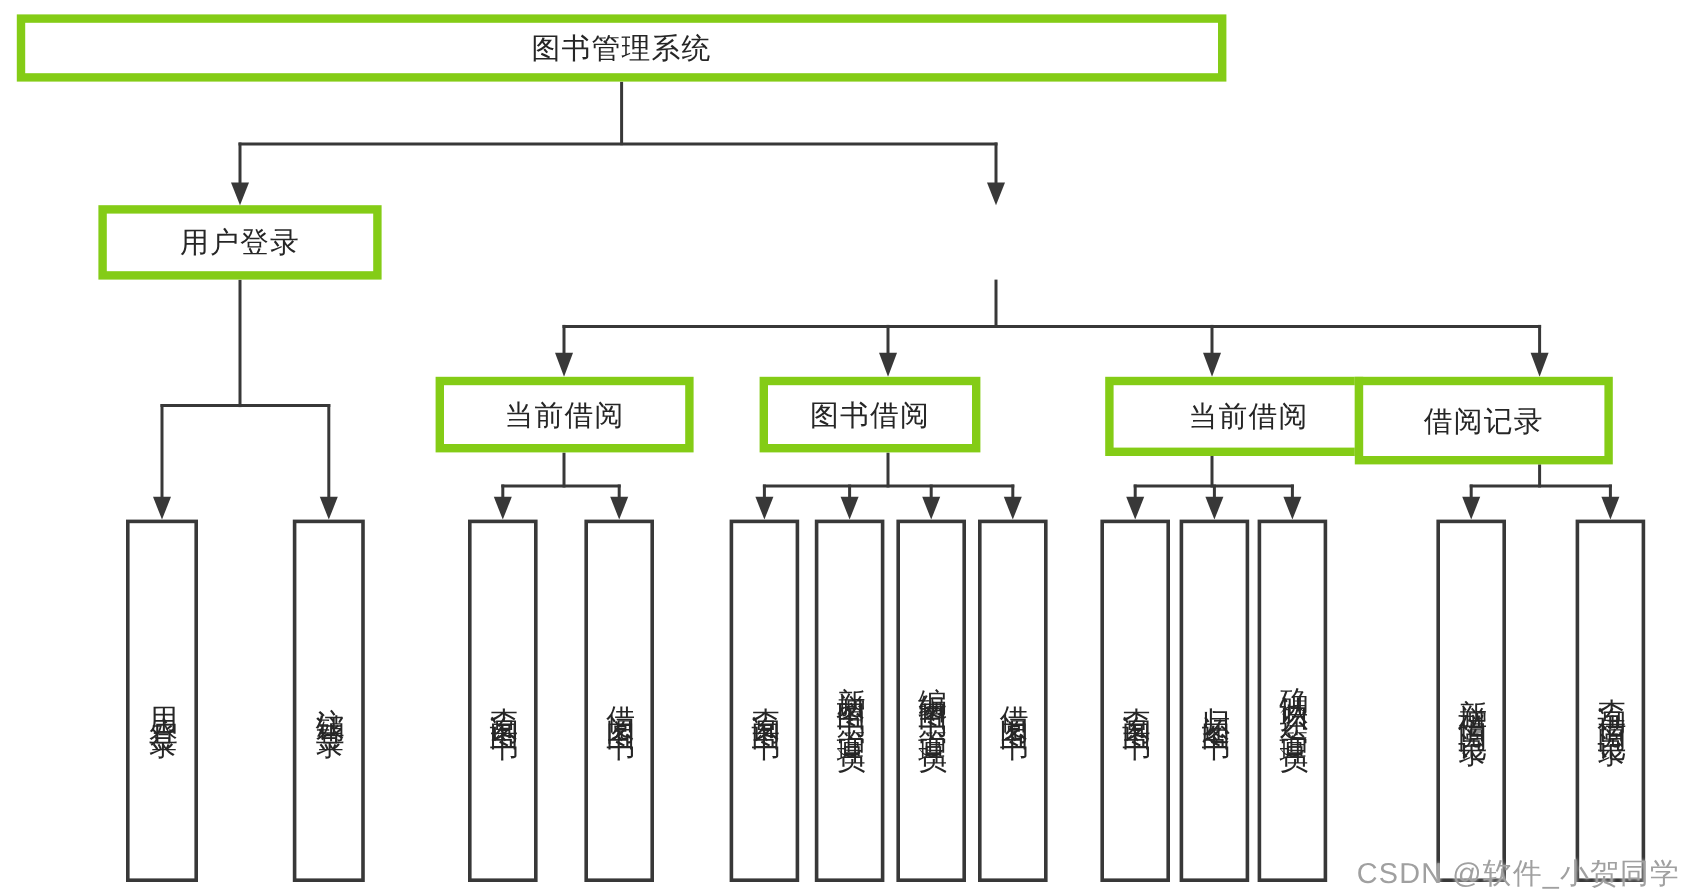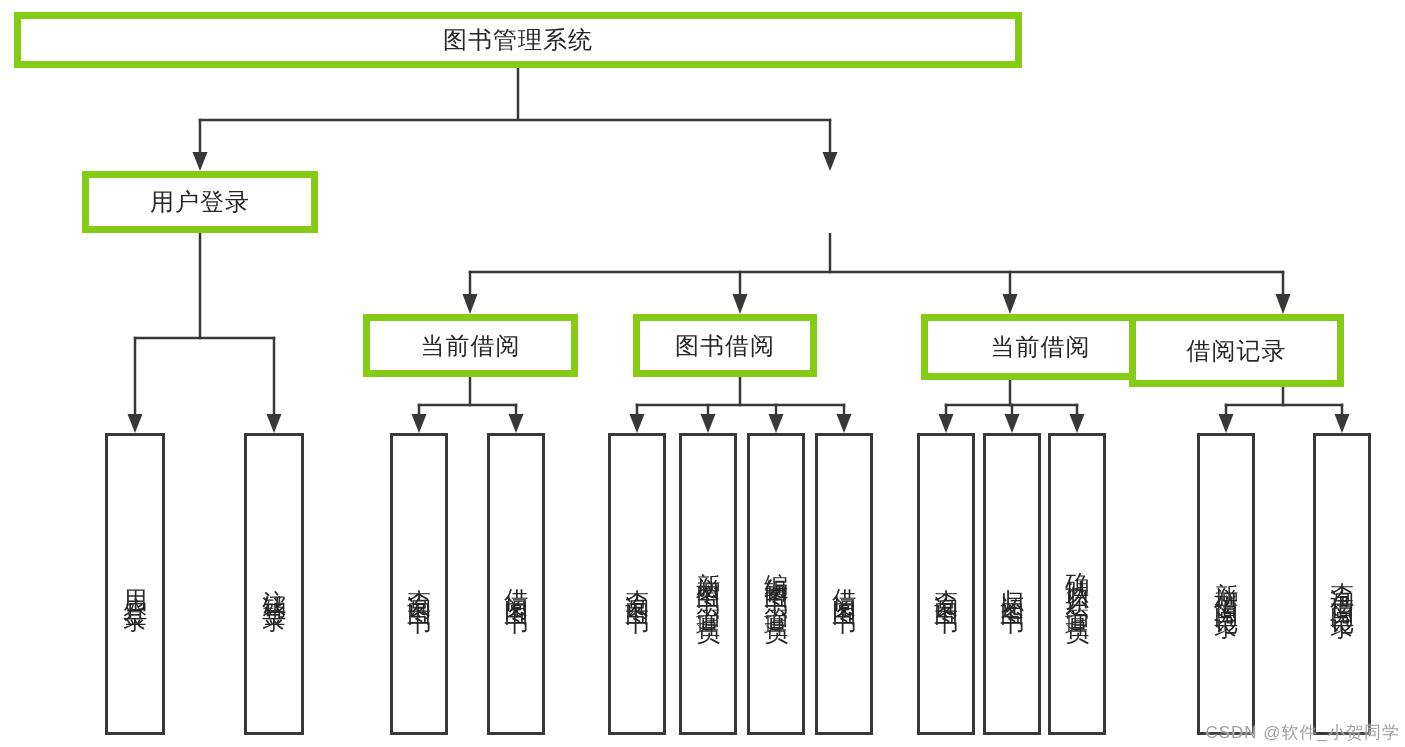--- a/index.html
+++ b/index.html
@@ -49,21 +49,21 @@
     font-size: 24px;
     letter-spacing: 7px;
     line-height: 1.1;
     white-space: nowrap;
     color: #262626;
   }
   .watermark {
     position: absolute;
     right: 5px;
     bottom: 3px;
-    font-size: 17px;
+    font-size: 24px;
     color: #a0a0a0;
     text-shadow: 0 0 3px #ffffff;
     z-index: 2;
     letter-spacing: 1px;
   }
 </style>
 </head>
 <body>
 
 <div class="stage">

